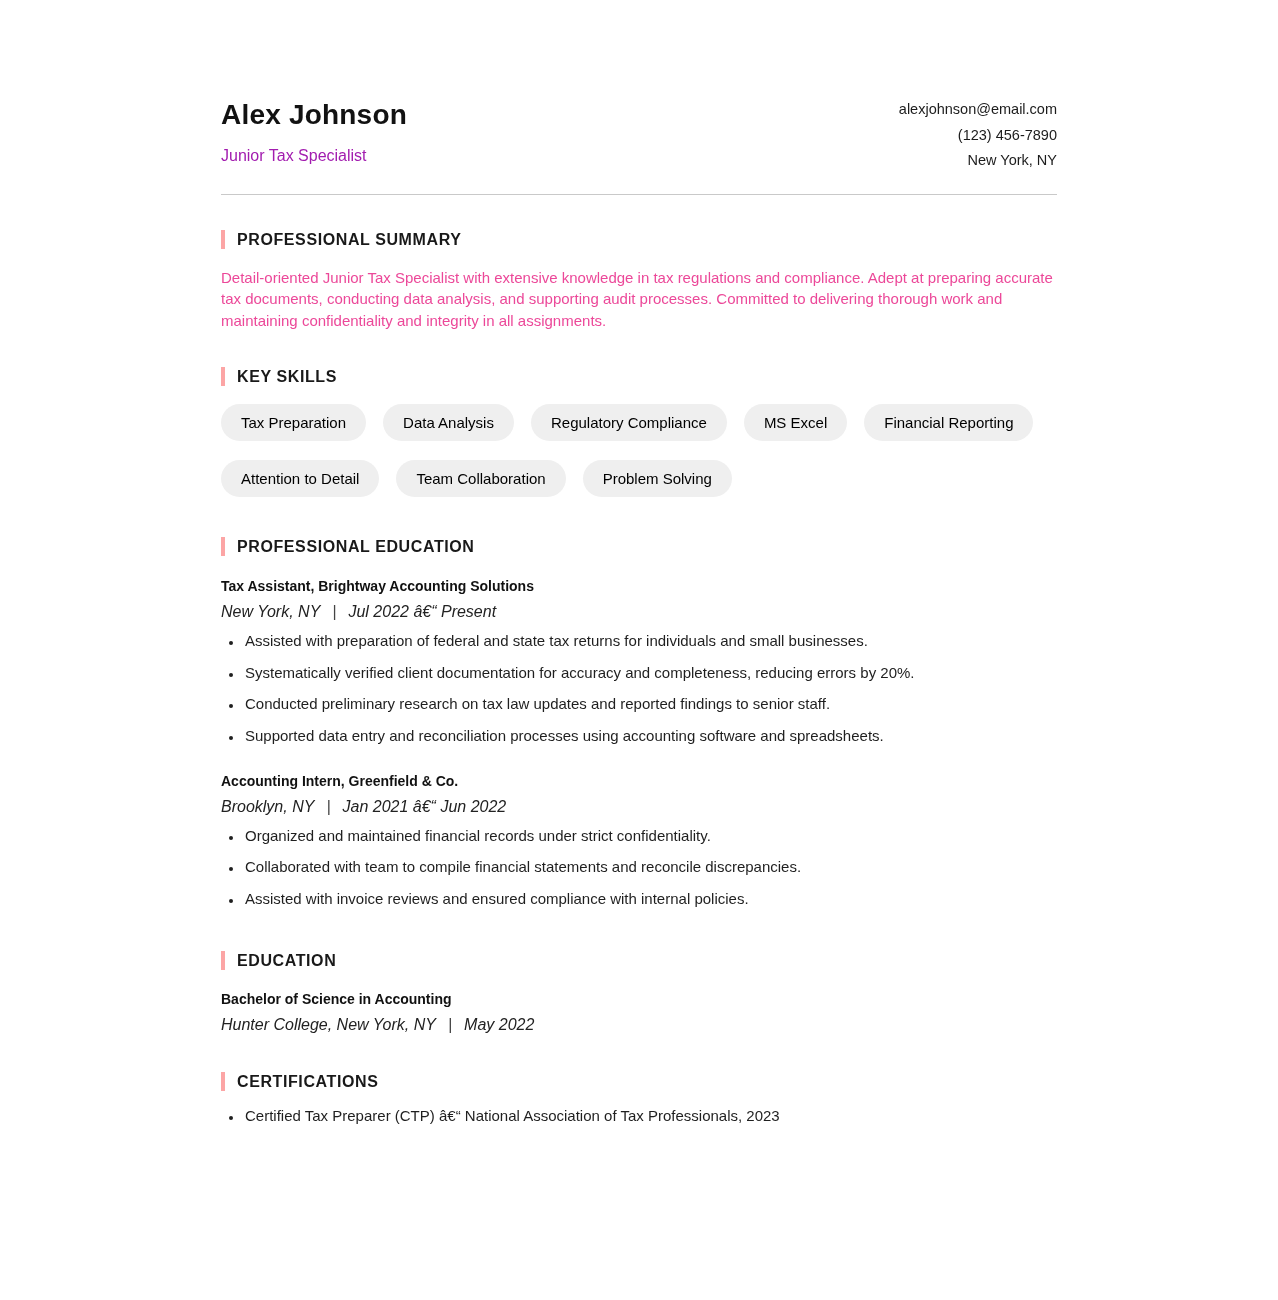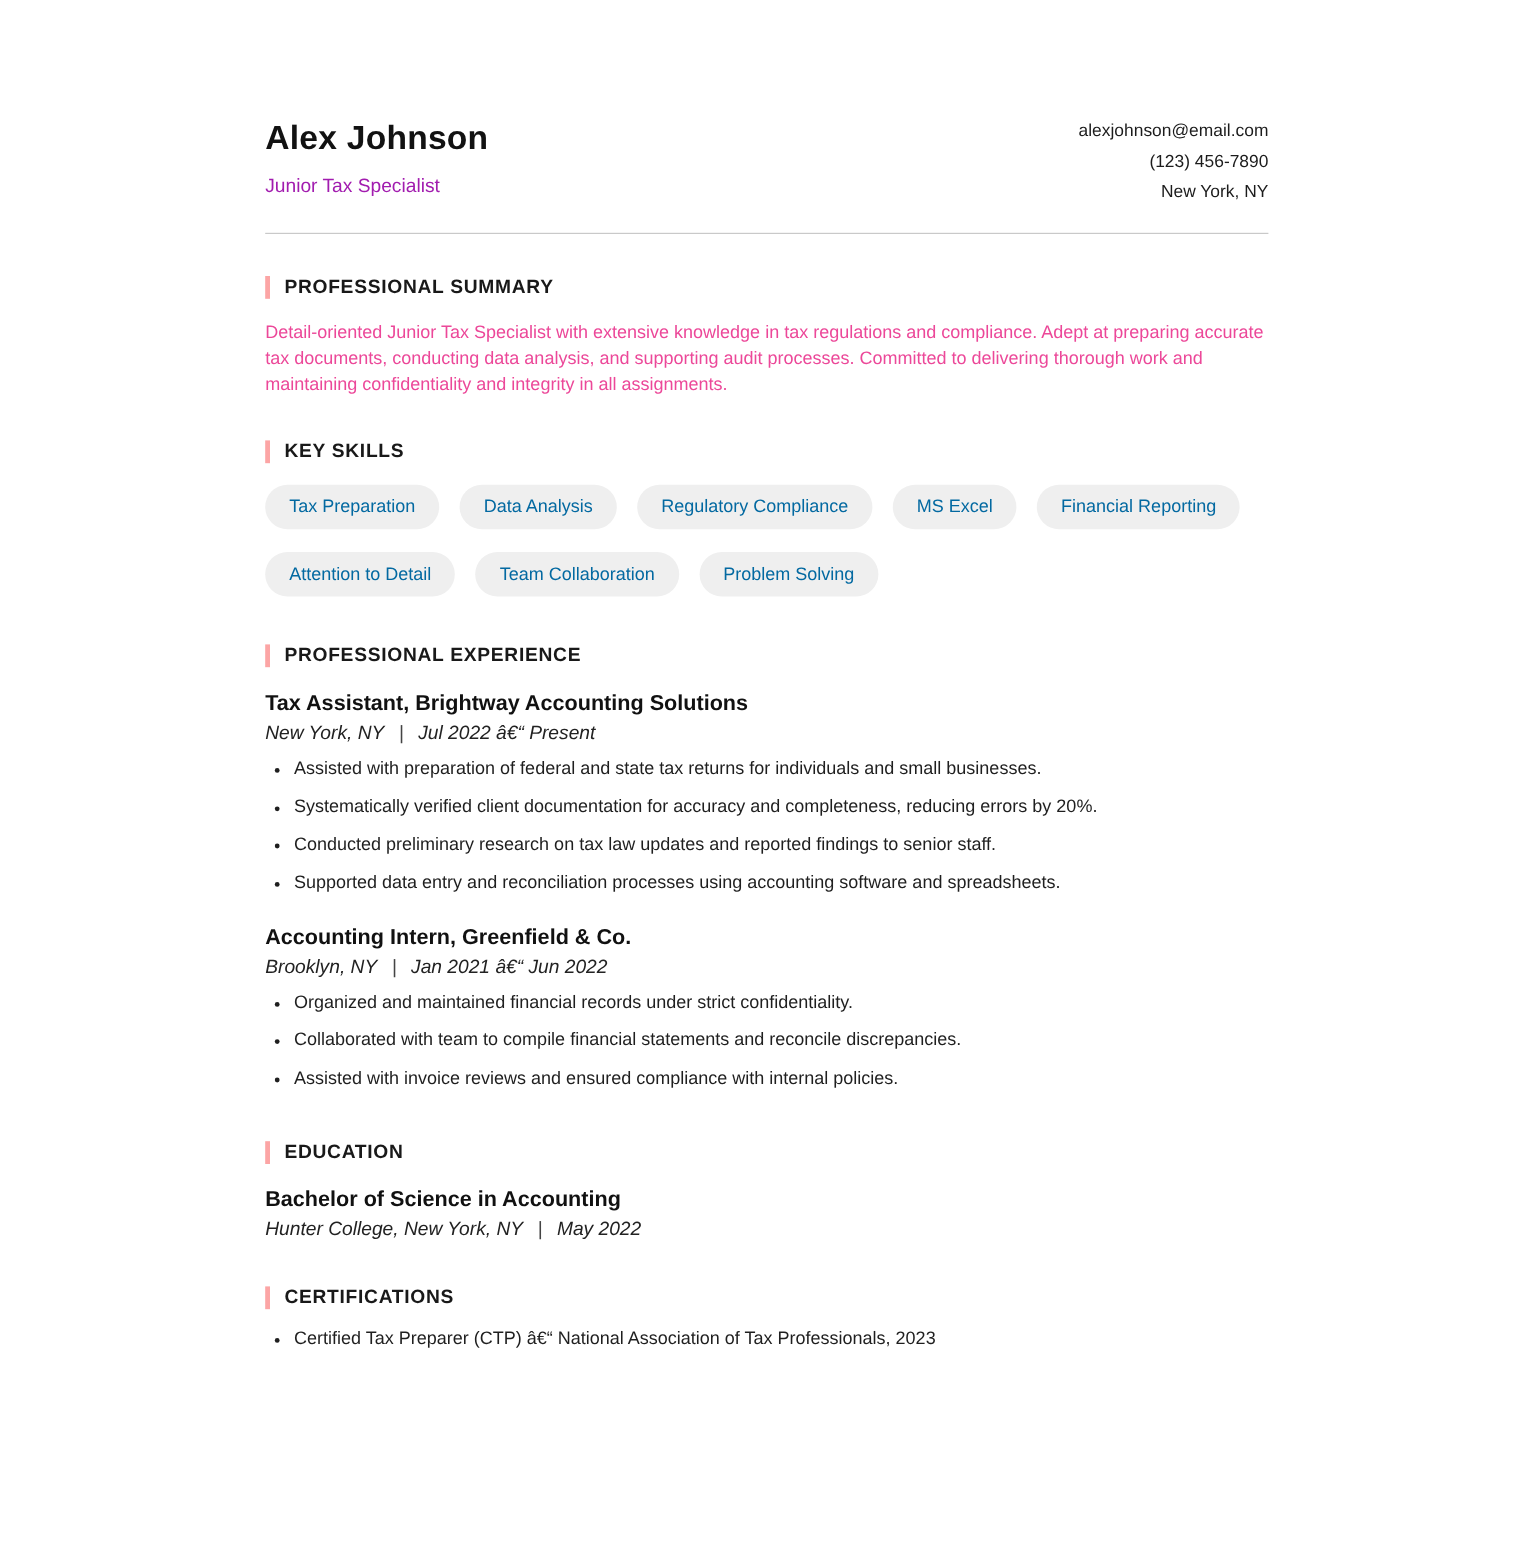--- a/index.html
+++ b/index.html
@@ -86,29 +86,29 @@
     display: flex;
     flex-wrap: wrap;
     gap: 19px 17px;
   }
   .skill-pill {
     background: #efefef;
     border-radius: 19px;
     padding: 8px 20px;
     font-size: 15px;
     line-height: 21px;
-    color: #0369a1;
+    color: #000000;
     white-space: nowrap;
   }
 
   
   .job { margin-top: 20px; }
   .job + .job { margin-top: 25px; }
   .job-title {
-    font-size: 18px;
+    font-size: 14px;
     font-weight: 700;
     color: #111111;
     line-height: 21px;
   }
   .job-meta {
     margin-top: 4px;
     font-size: 16px;
     font-style: italic;
     color: #222222;
     line-height: 21px;
@@ -169,21 +169,21 @@
       <span class="skill-pill">Regulatory Compliance</span>
       <span class="skill-pill">MS Excel</span>
       <span class="skill-pill">Financial Reporting</span>
       <span class="skill-pill">Attention to Detail</span>
       <span class="skill-pill">Team Collaboration</span>
       <span class="skill-pill">Problem Solving</span>
     </div>
   </section>
 
   <section>
-    <h2 class="section-heading mt-exp">PROFESSIONAL EXPERIENCE</h2>
+    <h2 class="section-heading mt-exp">PROFESSIONAL EDUCATION</h2>
 
     <div class="job">
       <div class="job-title">Tax Assistant, Brightway Accounting Solutions</div>
       <div class="job-meta">
         <span>New York, NY</span><span class="meta-divider">|</span><span>Jul 2022 â€“ Present</span>
       </div>
       <ul class="bullets">
         <li>Assisted with preparation of federal and state tax returns for individuals and small businesses.</li>
         <li>Systematically verified client documentation for accuracy and completeness, reducing errors by 20%.</li>
         <li>Conducted preliminary research on tax law updates and reported findings to senior staff.</li>

